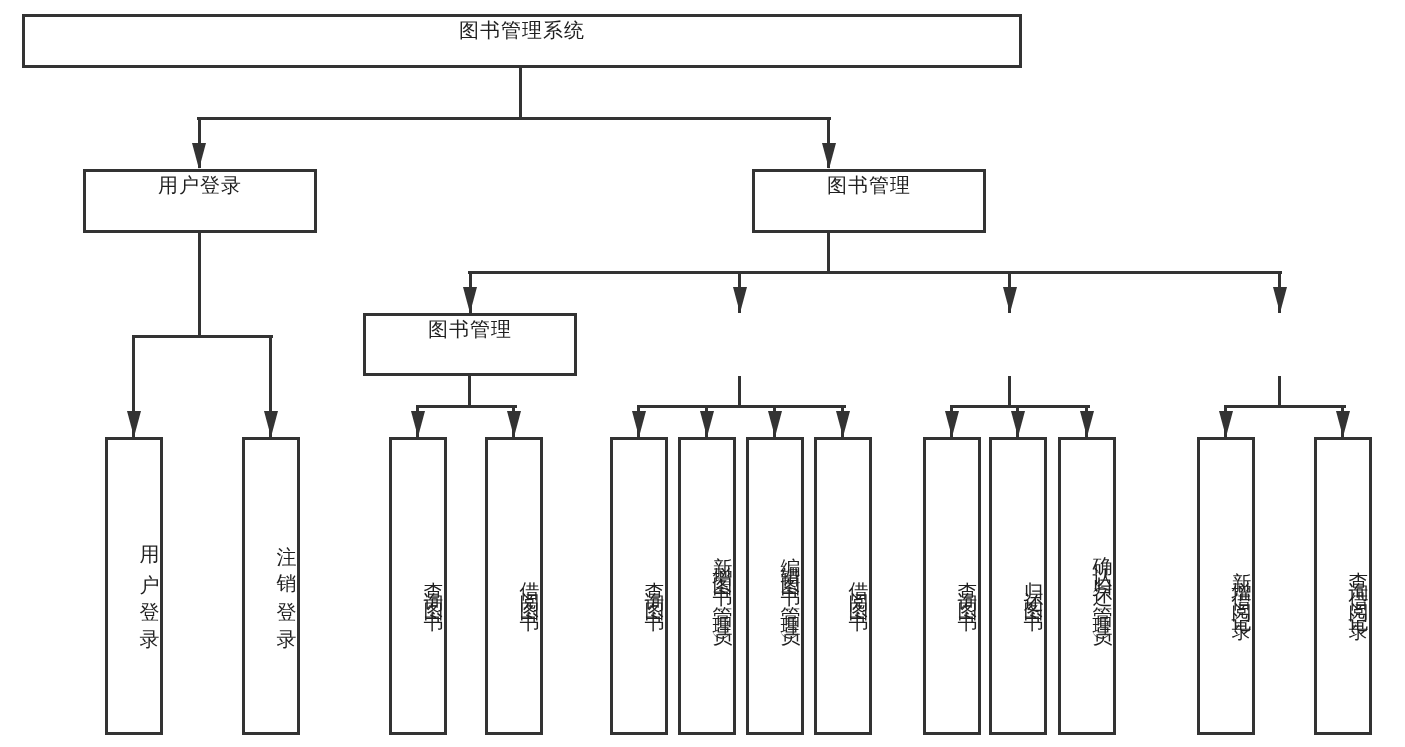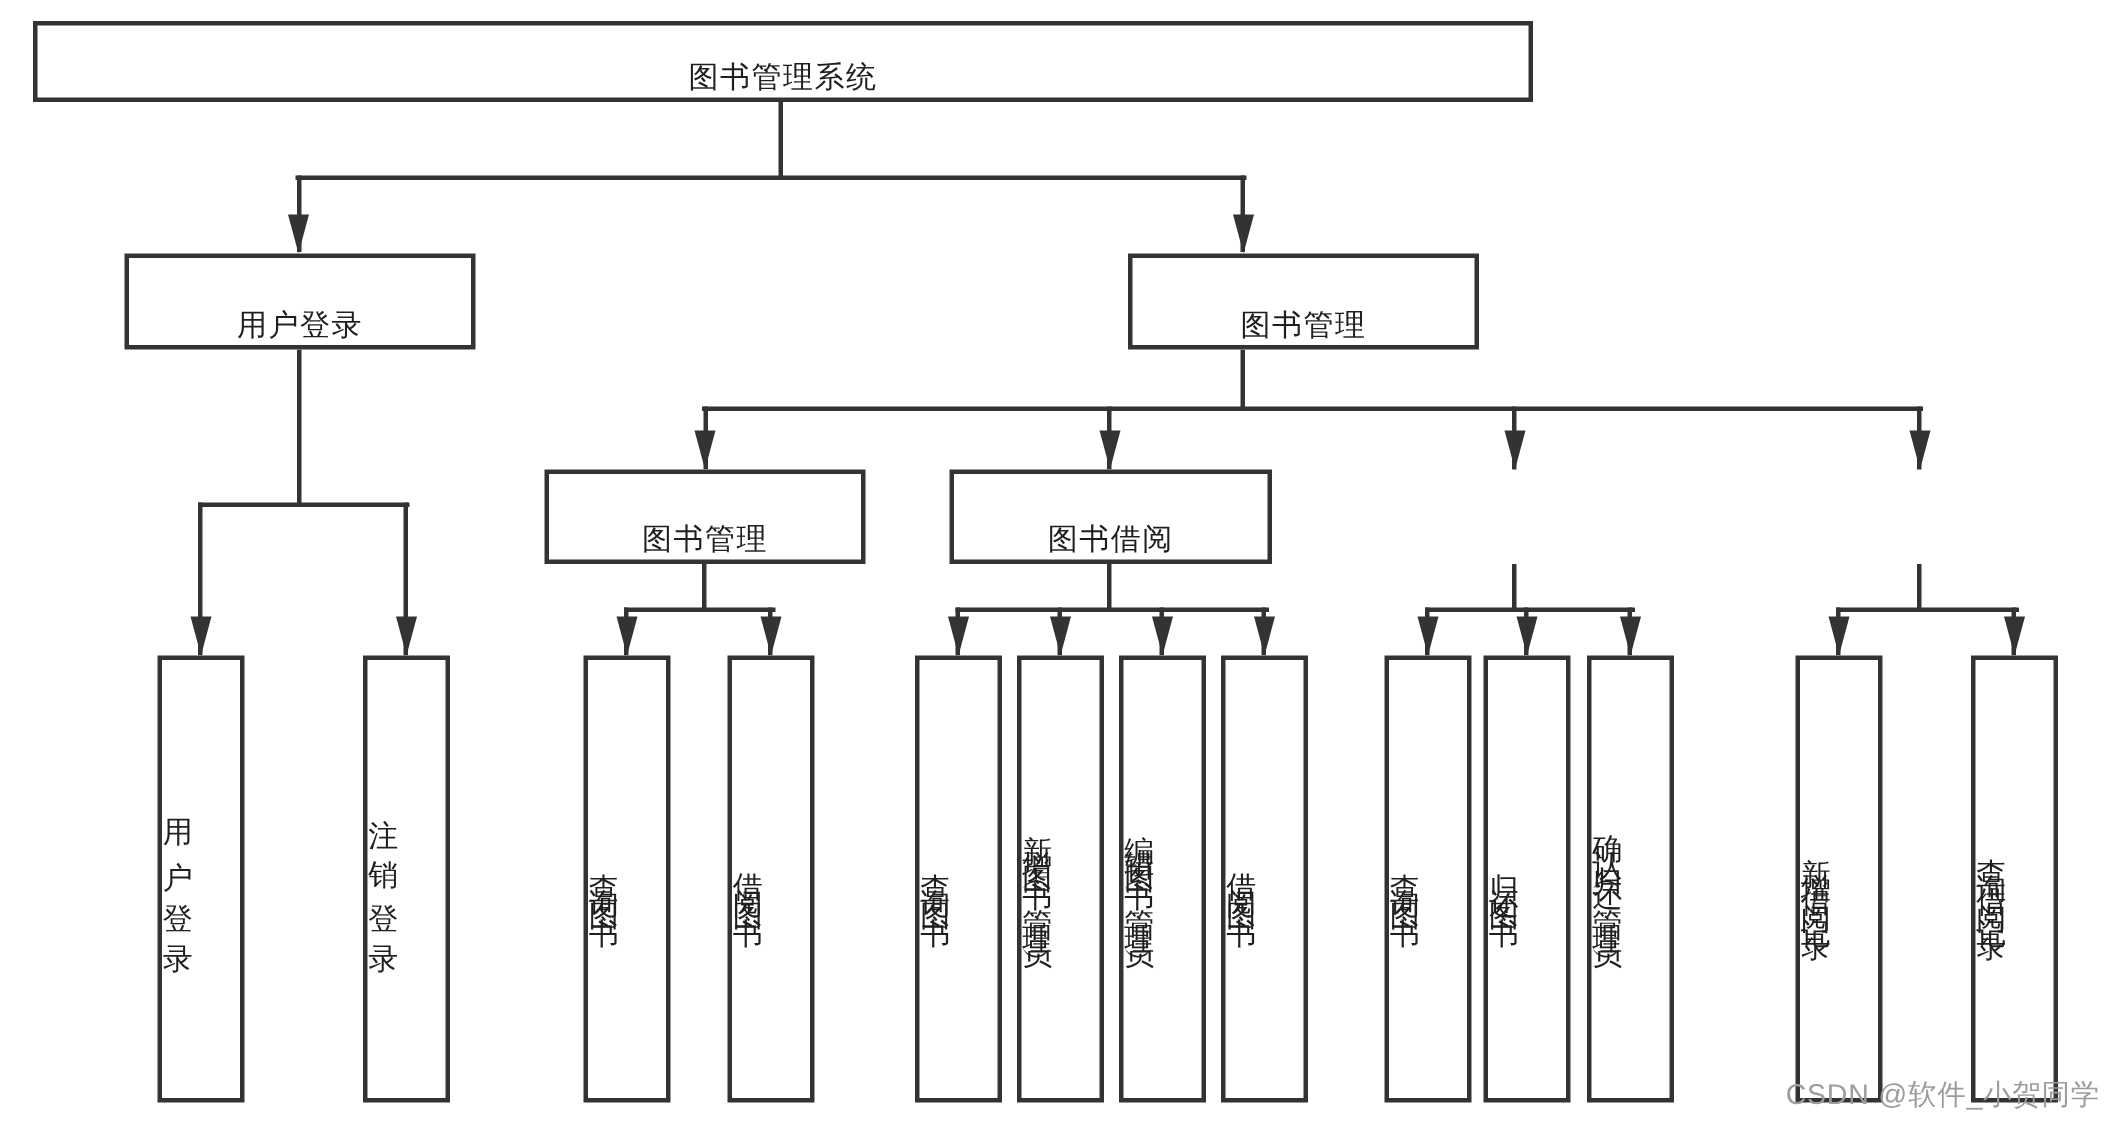--- a/index.html
+++ b/index.html
@@ -16,21 +16,21 @@
     background:var(--box-bg);
     font-family:"Liberation Sans","DejaVu Sans",sans-serif;
     color:var(--text);
     overflow:hidden;
   }
   .box{
     position:absolute;
     box-sizing:border-box;
     border:3px solid var(--box-border);
     background:var(--box-bg);
-    display:flex;align-items:flex-end;justify-content:center;
+    display:flex;align-items:flex-start;justify-content:center;
     font-size:20px;
     letter-spacing:1px;
     white-space:nowrap;
     z-index:2;
   }
   .leaf{
     writing-mode:vertical-rl;
     text-orientation:mixed;
     letter-spacing:10px;
     white-space:normal;
@@ -67,23 +67,20 @@
 
   <div class="box" style="left:83px;top:169px;width:234px;height:64px">
     <span>用户登录</span>
   </div>
   <div class="box" style="left:752px;top:169px;width:234px;height:64px">
     <span>图书管理</span>
   </div>
 
   <div class="box" style="left:363px;top:313px;width:214px;height:63px">
     <span>图书管理</span>
-  </div>
-  <div class="box" style="left:633px;top:313px;width:215px;height:63px">
-    <span>图书借阅</span>
   </div>
 
   <div class="box leaf spread" style="left:105px;top:437px;width:58px;height:298px">
     <span>用户登录</span>
   </div>
   <div class="box leaf spread" style="left:242px;top:437px;width:58px;height:298px">
     <span>注销登录</span>
   </div>
   <div class="box leaf" style="left:389px;top:437px;width:58px;height:298px">
     <span>查询图书</span>
@@ -174,14 +171,13 @@
     <div class="arrow" style="left:1080px;top:411px"></div>
 
     <div class="v" style="left:1278px;top:376px;height:31px"></div>
     <div class="h" style="left:1224px;top:405px;width:122px"></div>
     <div class="v" style="left:1224px;top:405px;height:32px"></div>
     <div class="arrow" style="left:1219px;top:411px"></div>
     <div class="v" style="left:1341px;top:405px;height:32px"></div>
     <div class="arrow" style="left:1336px;top:411px"></div>
   </div>
 
-  <div class="watermark">CSDN @软件_小贺同学</div>
 </div>
 
 </body></html>

